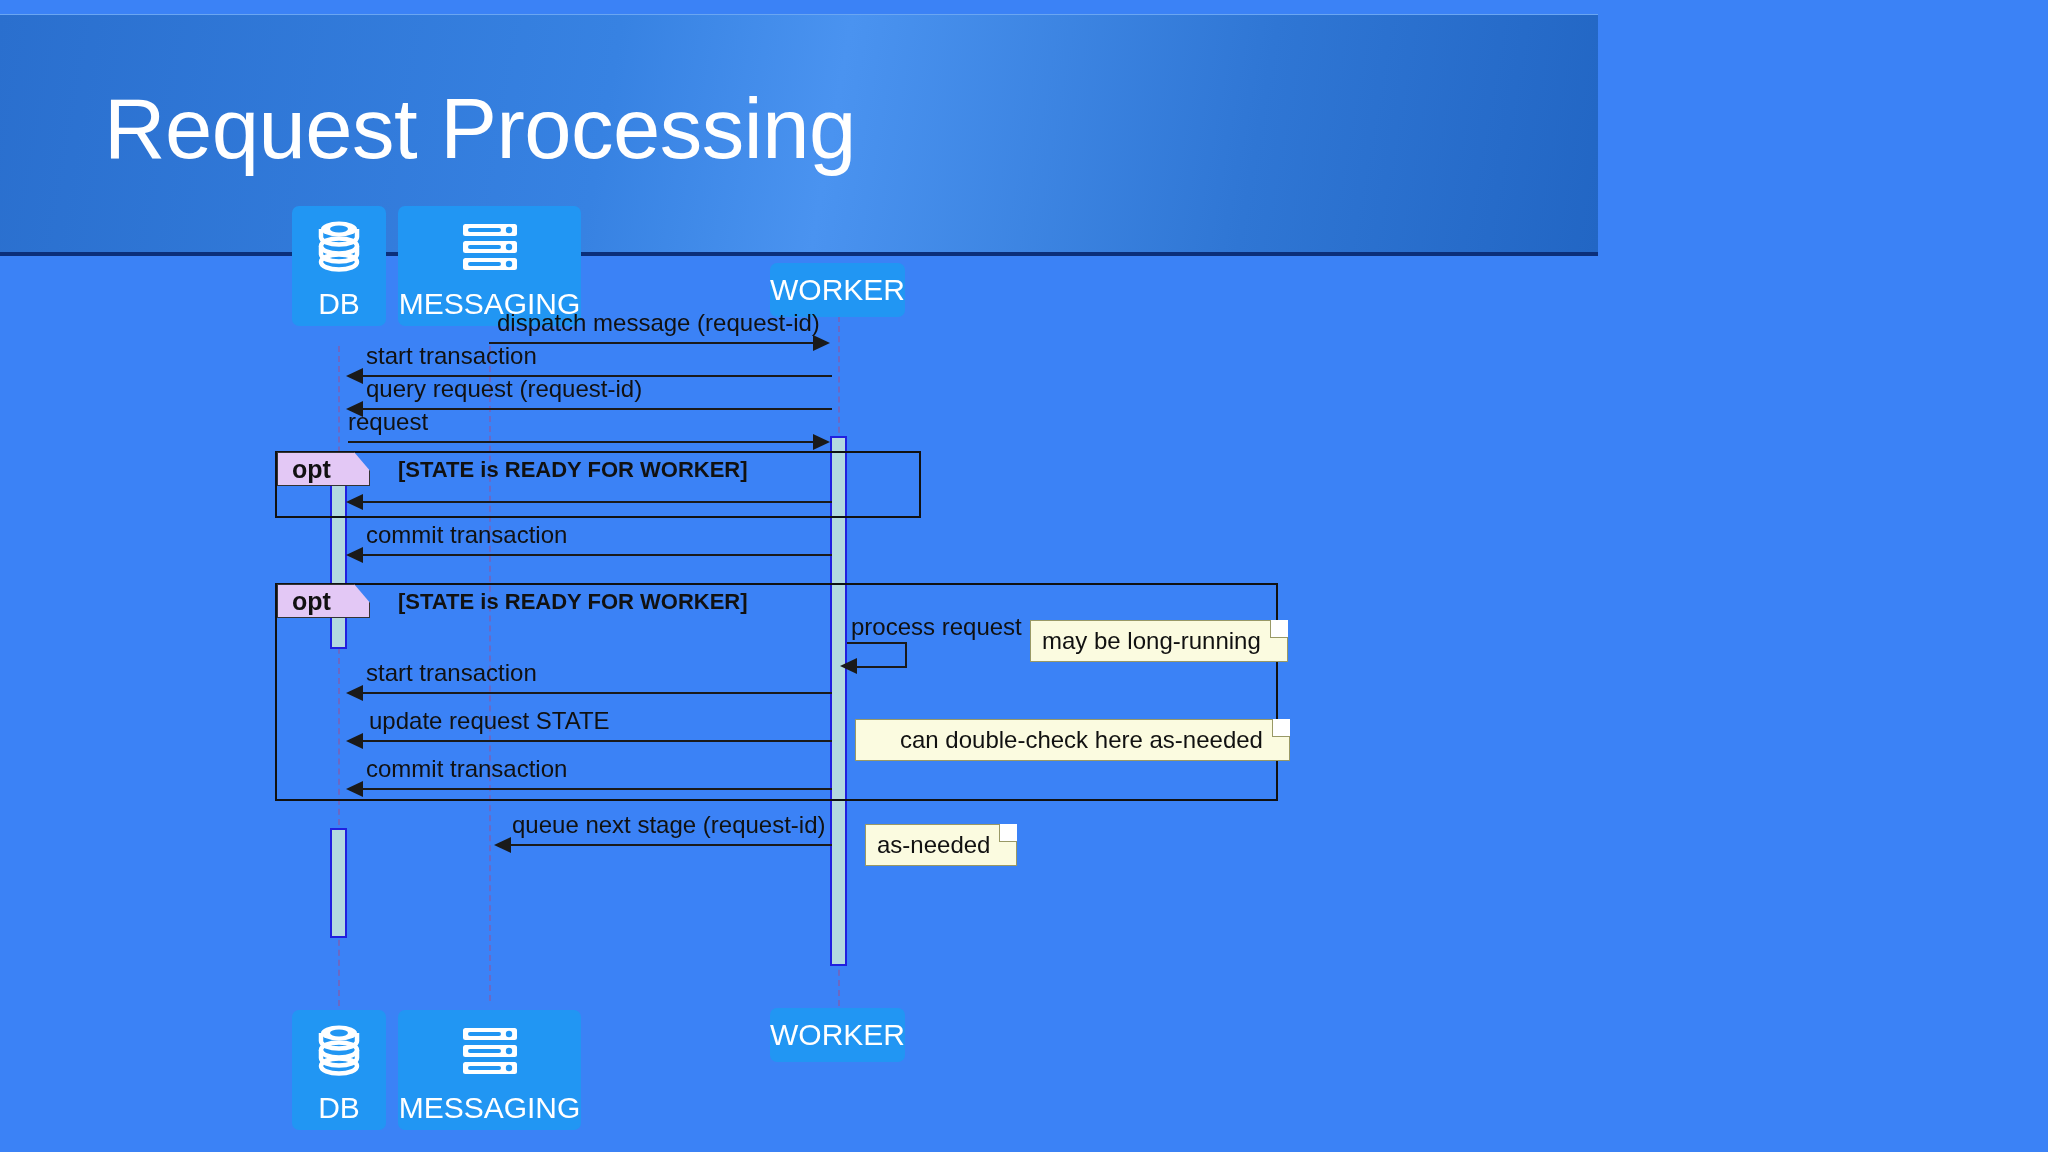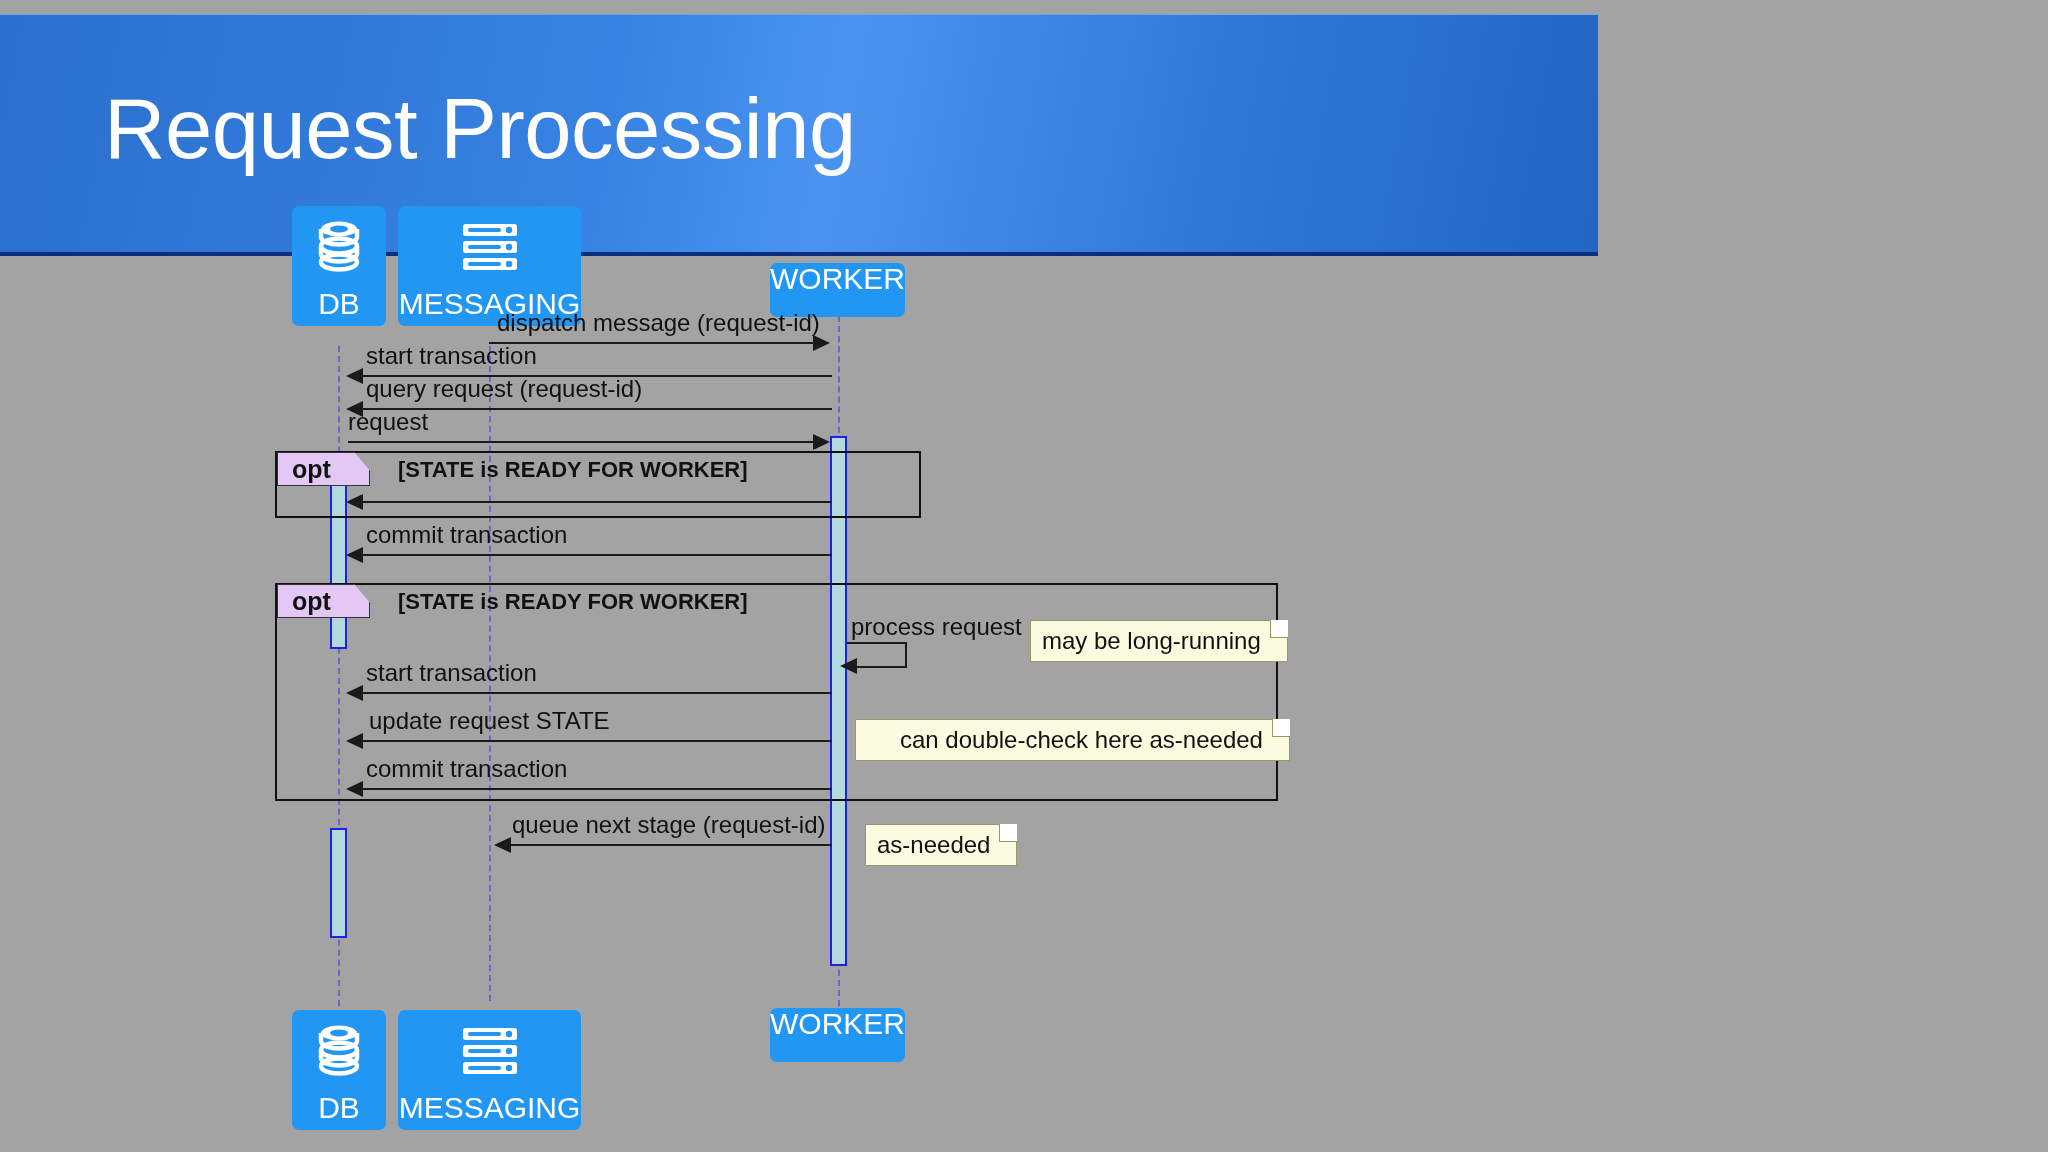--- a/index.html
+++ b/index.html
@@ -7,21 +7,21 @@
   html, body {
     margin: 0; padding: 0;
     width: 2048px; height: 1152px;
     background: #ffffff;
     font-family: "Liberation Sans", sans-serif;
     overflow: hidden;
   }
   #slide {
     position: relative;
     width: 2048px; height: 1152px;
-    background: #a3a3a3;
+    background: #3b82f6;
   }
 
   
   #title-banner {
     position: absolute;
     left: 0; top: 14px;
     width: 1598px; height: 242px;
     background: linear-gradient(100deg, #2a6fce 0%, #3782e2 38%, #4a93f0 52%, #2f76d4 78%, #2266c4 100%);
     border-bottom: 4px solid #0b2f7a;
     box-shadow: 0 1px 0 #6aa6f2 inset;
@@ -62,21 +62,21 @@
     white-space: nowrap;
     color: #ffffff;
   }
   .participant .p-icon {
     flex: 1 1 auto;
     display: flex;
     align-items: center;
     justify-content: center;
     width: 100%;
   }
-  .participant.plain { justify-content: flex-start; padding-bottom: 0; }
+  .participant.plain { justify-content: center; padding-bottom: 0; }
 
   
   .lifeline {
     position: absolute;
     width: 0;
     border-left: 2px dashed #6b68c4;
   }
 
   
   .activation {

